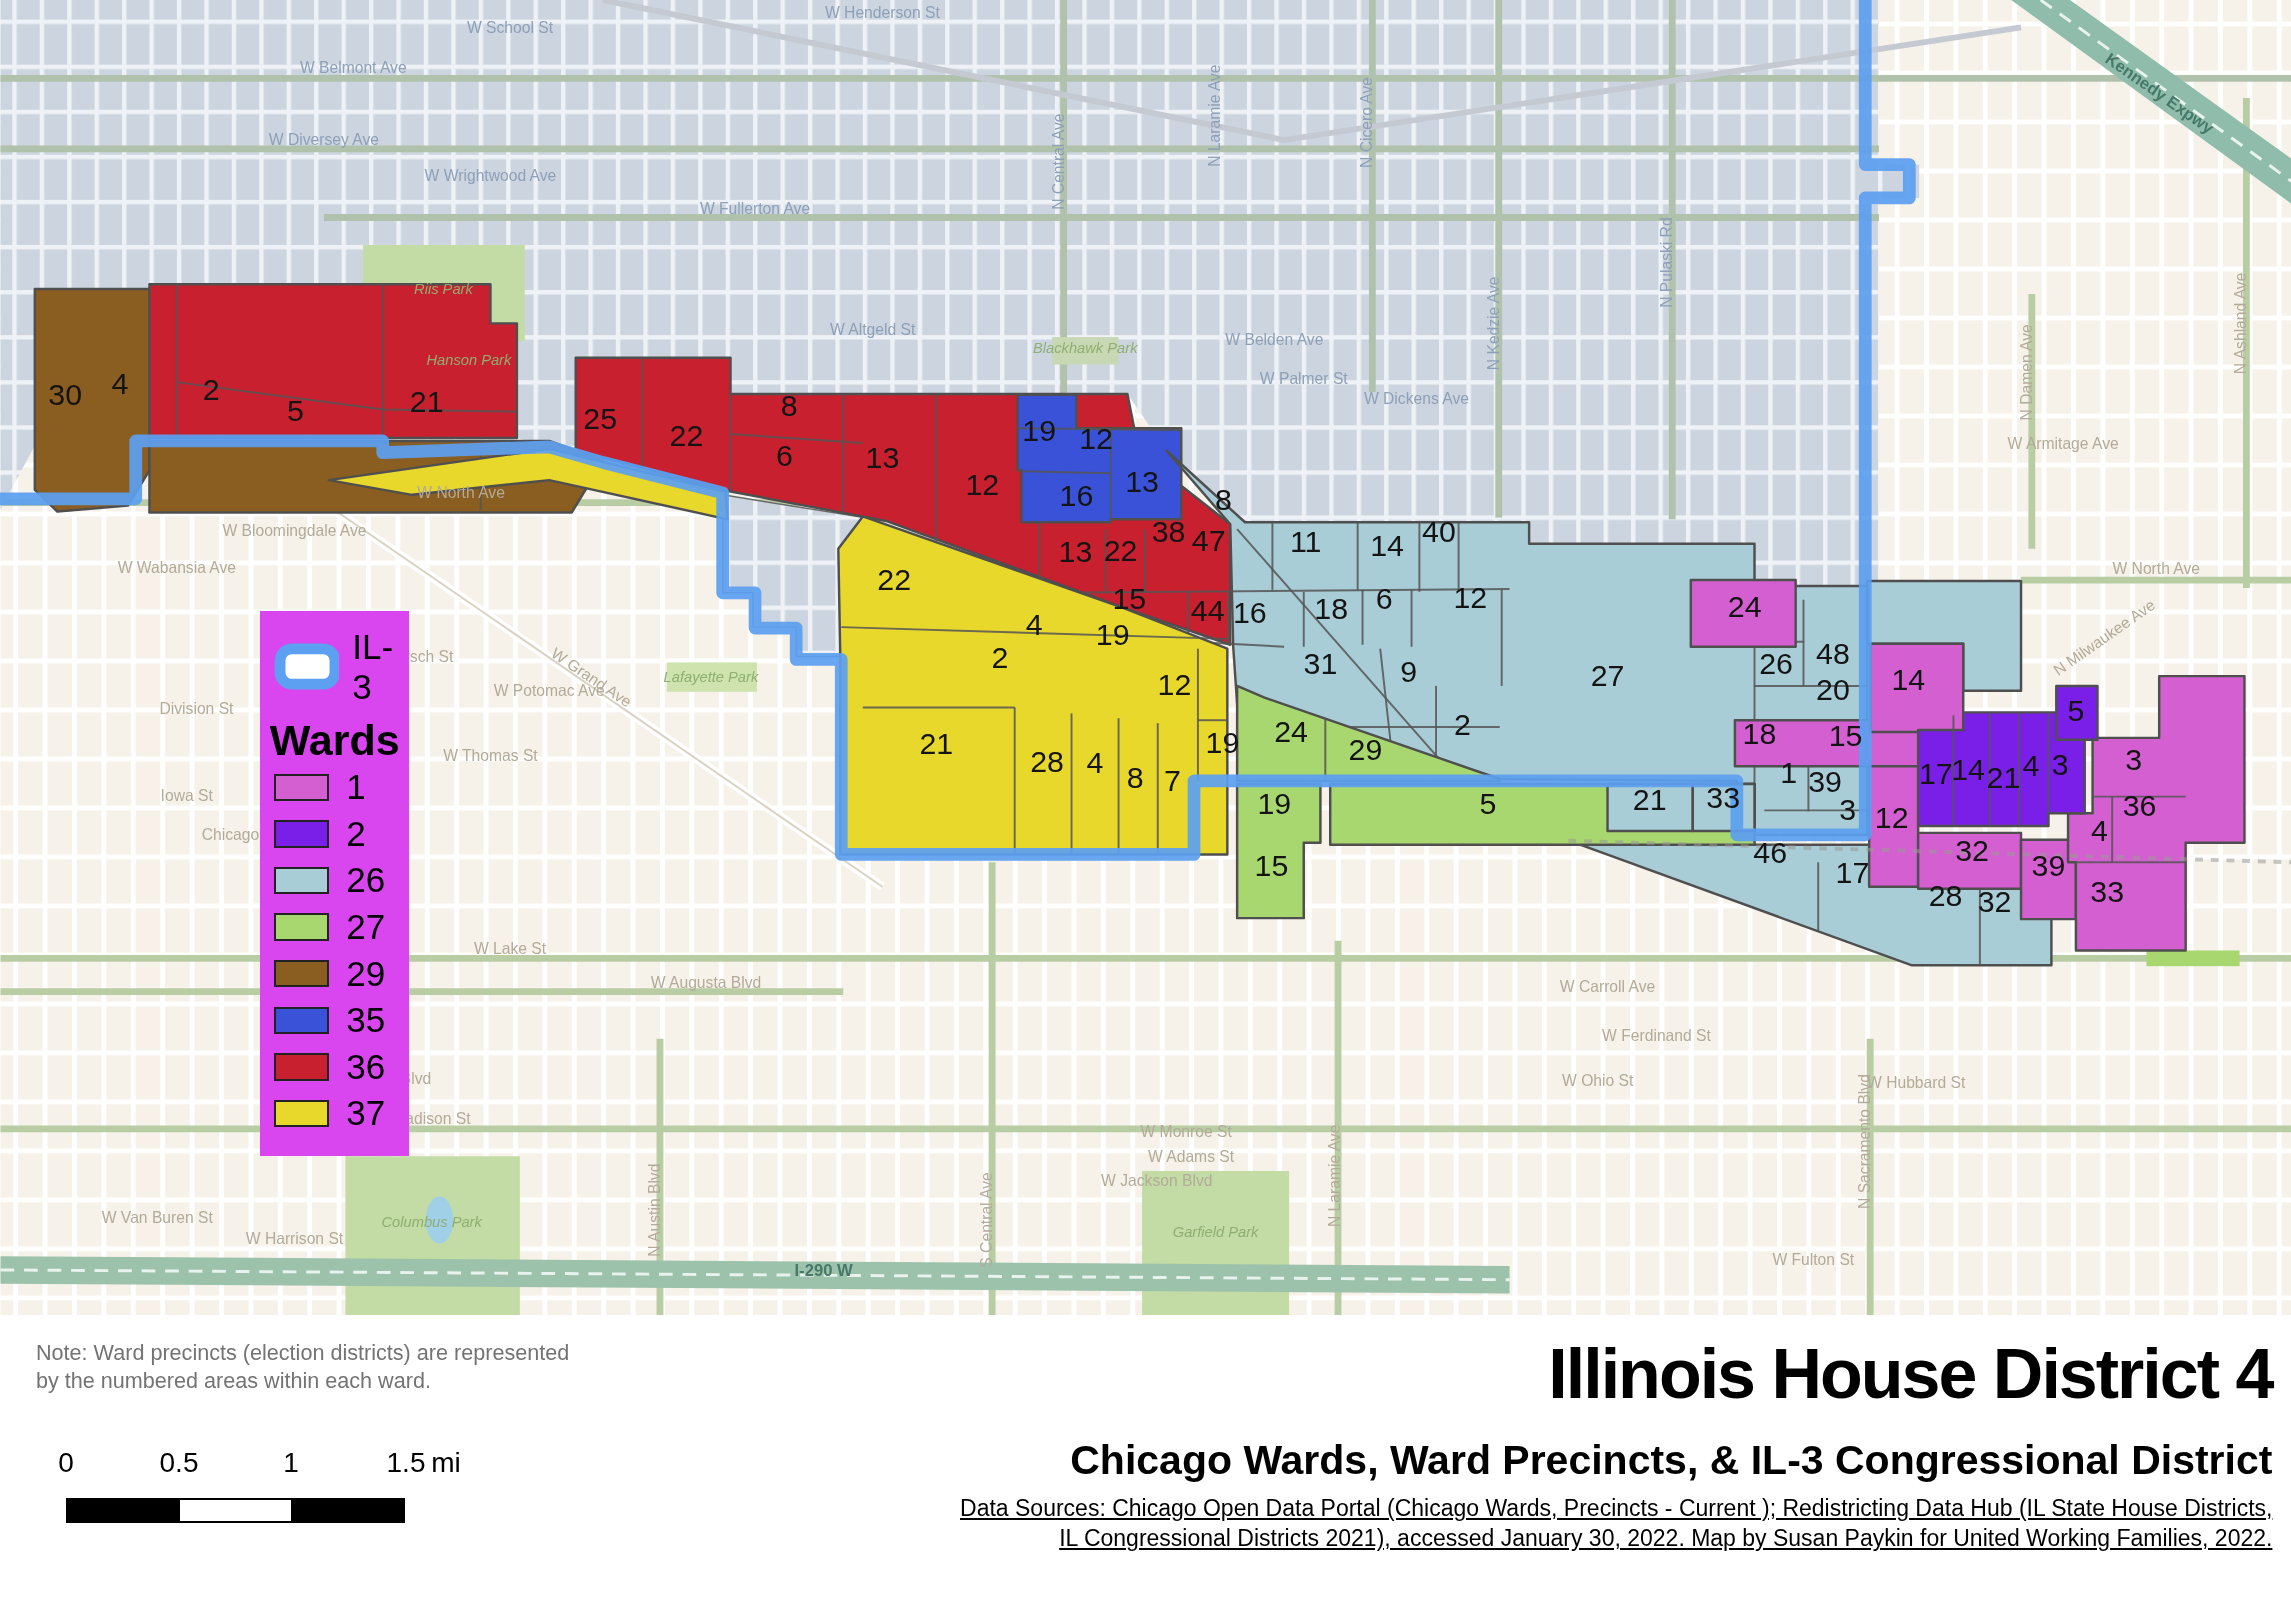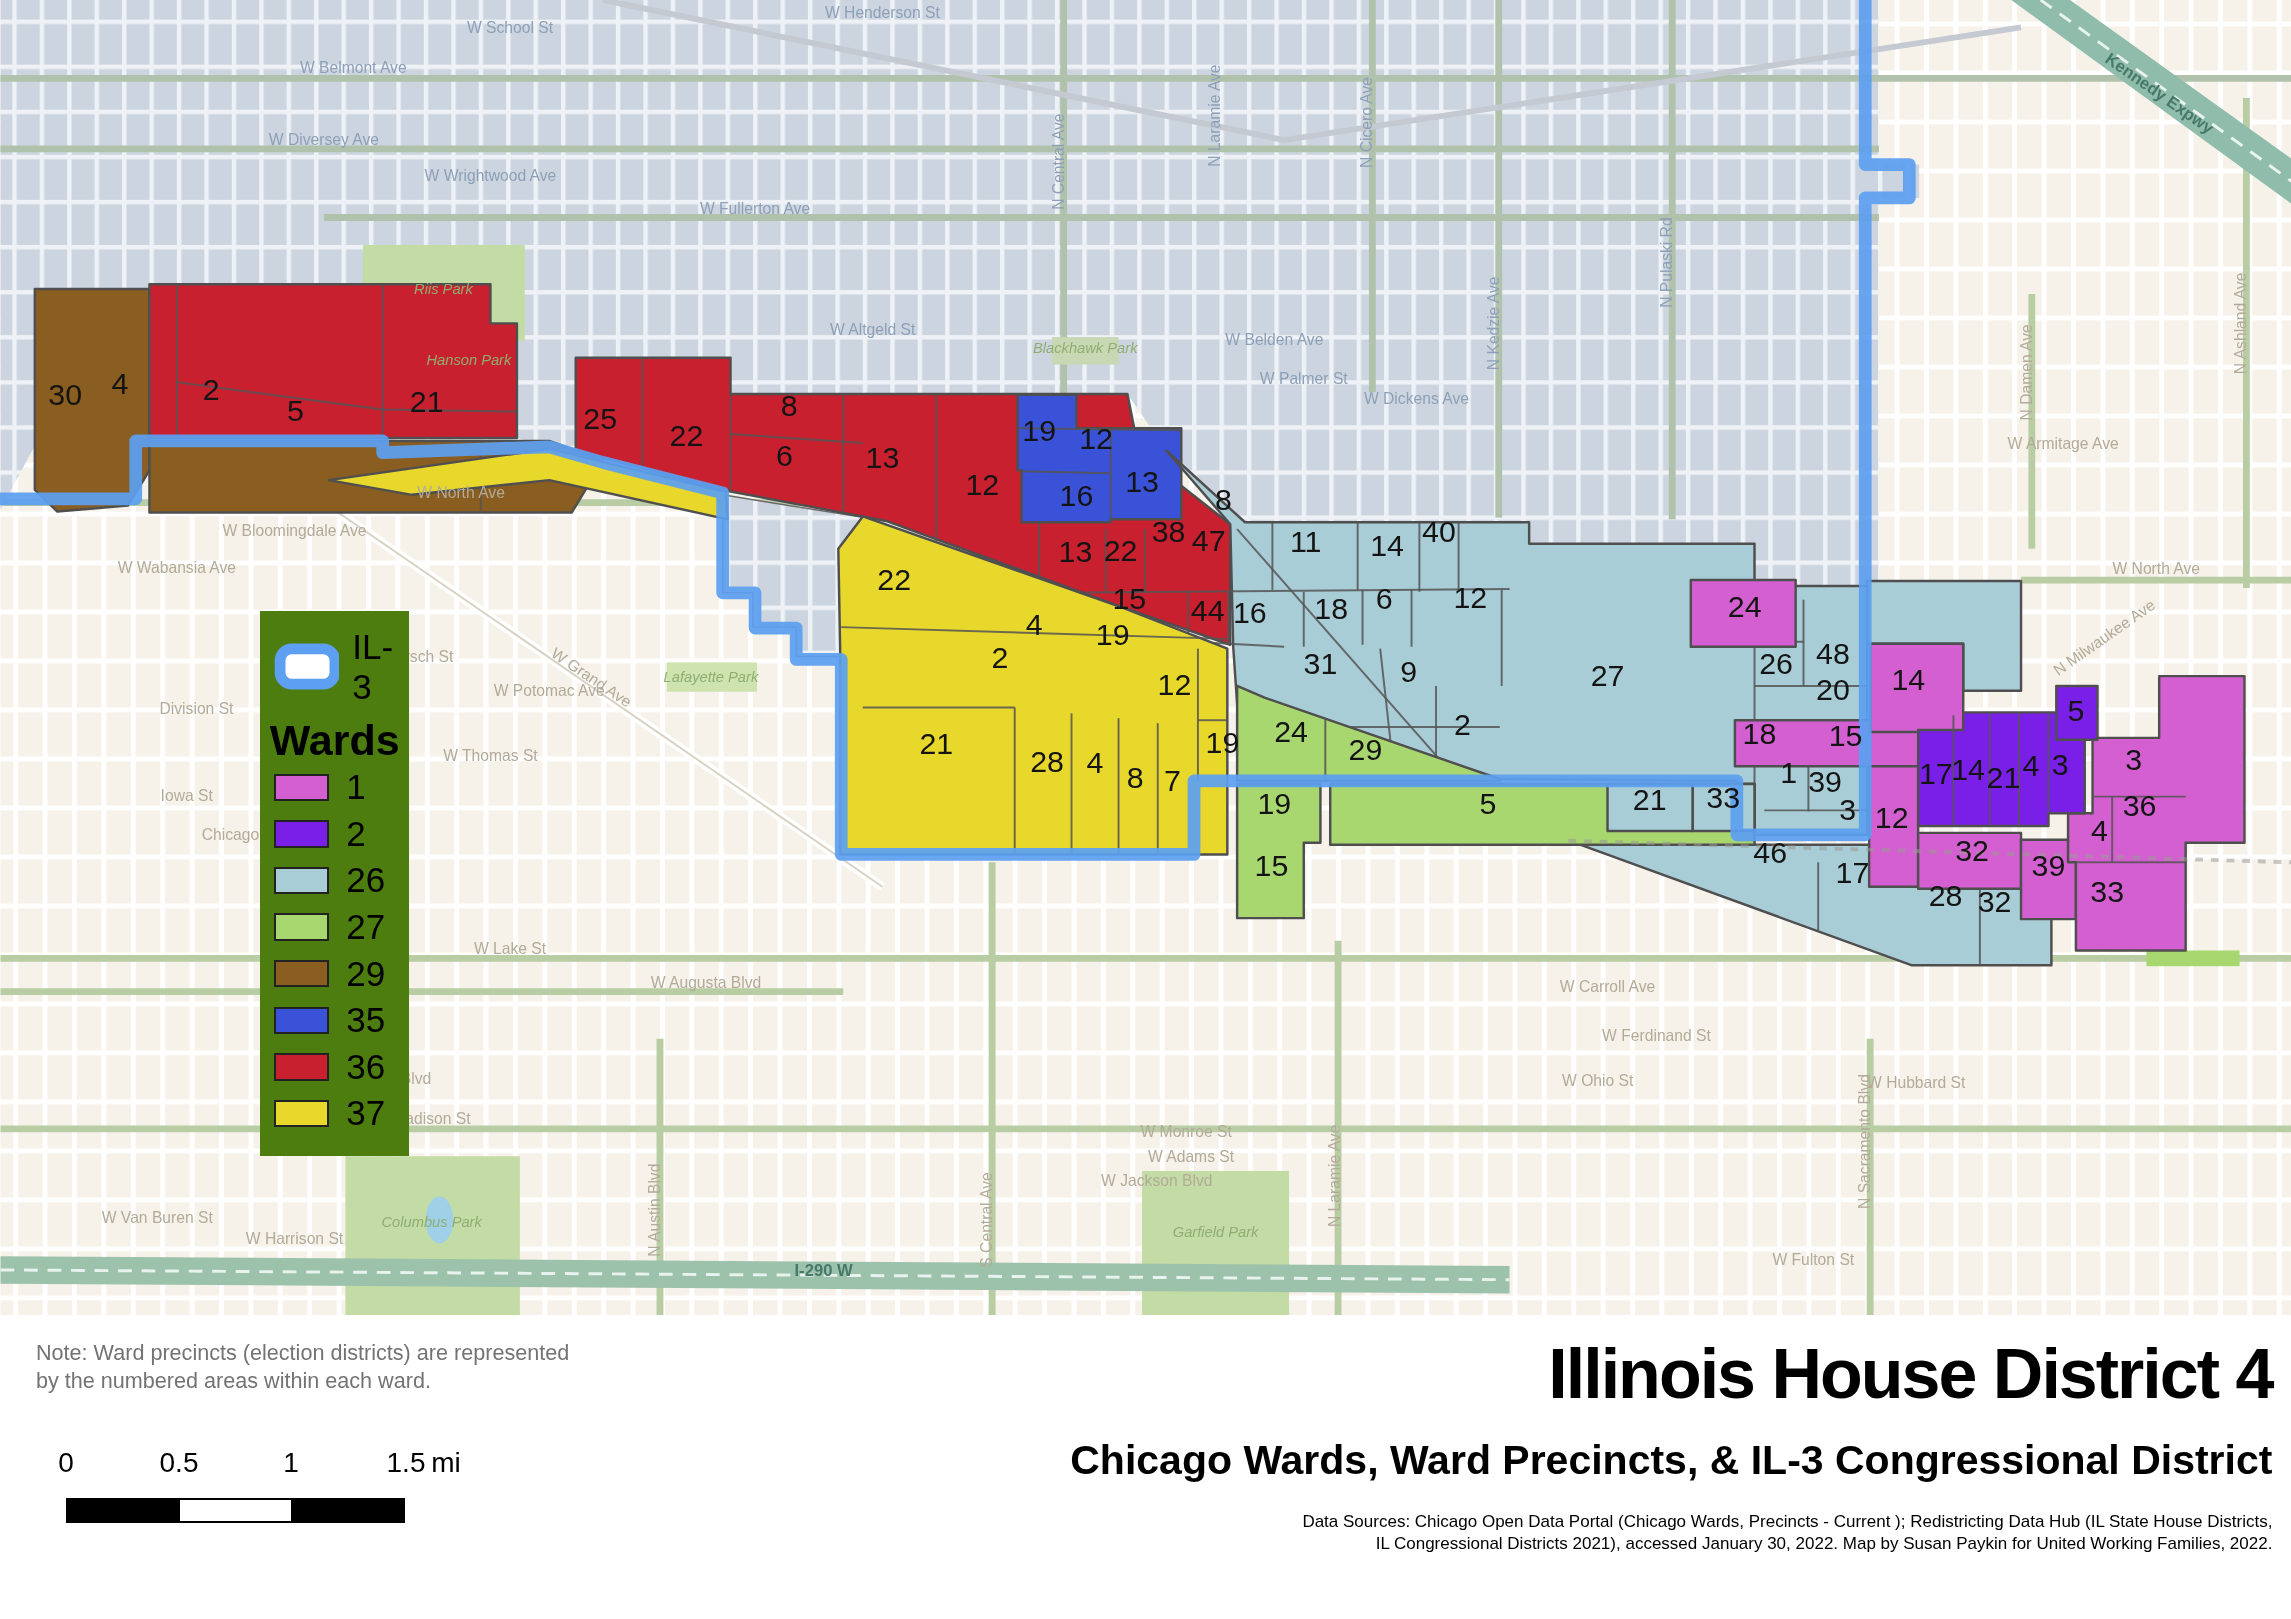--- a/index.html
+++ b/index.html
@@ -13,41 +13,41 @@
   text.st-t{font-size:16px;fill:#8da0b8;text-anchor:middle;}
   text.st-c{font-size:16px;fill:#b3ab99;text-anchor:middle;}
   text.st-p{font-size:15px;fill:#8fae72;font-style:italic;text-anchor:middle;}
   text.st-h{font-size:17px;fill:#47796b;font-weight:bold;text-anchor:middle;}
 
   .ward{stroke:#4f4f4f;stroke-width:2.5;stroke-linejoin:round;}
   .div{stroke:#555;stroke-width:2;fill:none;opacity:.85;}
   .il3{stroke:#5d9ff0;stroke-width:13;fill:none;stroke-linejoin:round;stroke-linecap:round;opacity:.93;}
 
   
-  .legend{position:absolute;left:260px;top:611px;width:149px;height:545px;background:#4d7c0f;
+  .legend{position:absolute;left:260px;top:611px;width:149px;height:545px;background:#d946ef;
           padding:0;z-index:5;}
   .legend .il3row{display:flex;align-items:center;gap:13.7px;margin:15.7px 0 9.8px 11.8px;}
   .legend .il3row .lab{font-size:35px;color:#000;}
   .legend .wtitle{font-size:43px;font-weight:bold;margin:5.9px 0 7.8px 9.8px;color:#000;}
   .lrow{display:flex;align-items:center;gap:17.6px;margin:0 0 18.6px 13.7px;height:28px;}
   .lrow .sw{width:55px;height:27.4px;border:2.9px solid #222;box-sizing:border-box;}
   .lrow .lab{font-size:35px;color:#000;}
 
   
   .note{position:absolute;left:36px;top:1339px;font-size:21.6px;line-height:1.3;color:#737373;z-index:6;}
   .scale{position:absolute;left:0;top:1447px;z-index:6;color:#000;}
   .scale .nums{position:relative;height:35px;font-size:28px;}
   .scale .nums span{position:absolute;transform:translateX(-50%);}
   .scale .bar{position:absolute;left:66px;top:51px;width:339px;height:24.5px;border:2px solid #000;
               display:flex;box-sizing:border-box;}
   .scale .seg{height:100%;}
   .titleblock{position:absolute;right:19.6px;top:1339px;text-align:right;color:#000;z-index:6;}
   .titleblock .t1{font-size:70px;font-weight:bold;letter-spacing:-2px;line-height:1.0;}
   .titleblock .t2{font-size:41px;font-weight:bold;margin-top:28px;}
-  .titleblock .src{font-size:17px;margin-top:27px;line-height:1.32;}
+  .titleblock .src{font-size:23px;margin-top:9px;line-height:1.32;text-decoration:underline;}
 </style>
 </head>
 <body>
 
 <div class="stage">
 
 <svg id="map" width="2292" height="1315" viewBox="0 0 2338 1342">
   <defs>
     <pattern id="gridC" width="30" height="50" patternUnits="userSpaceOnUse">
       <rect width="30" height="50" fill="#f6f1e9"></rect>

